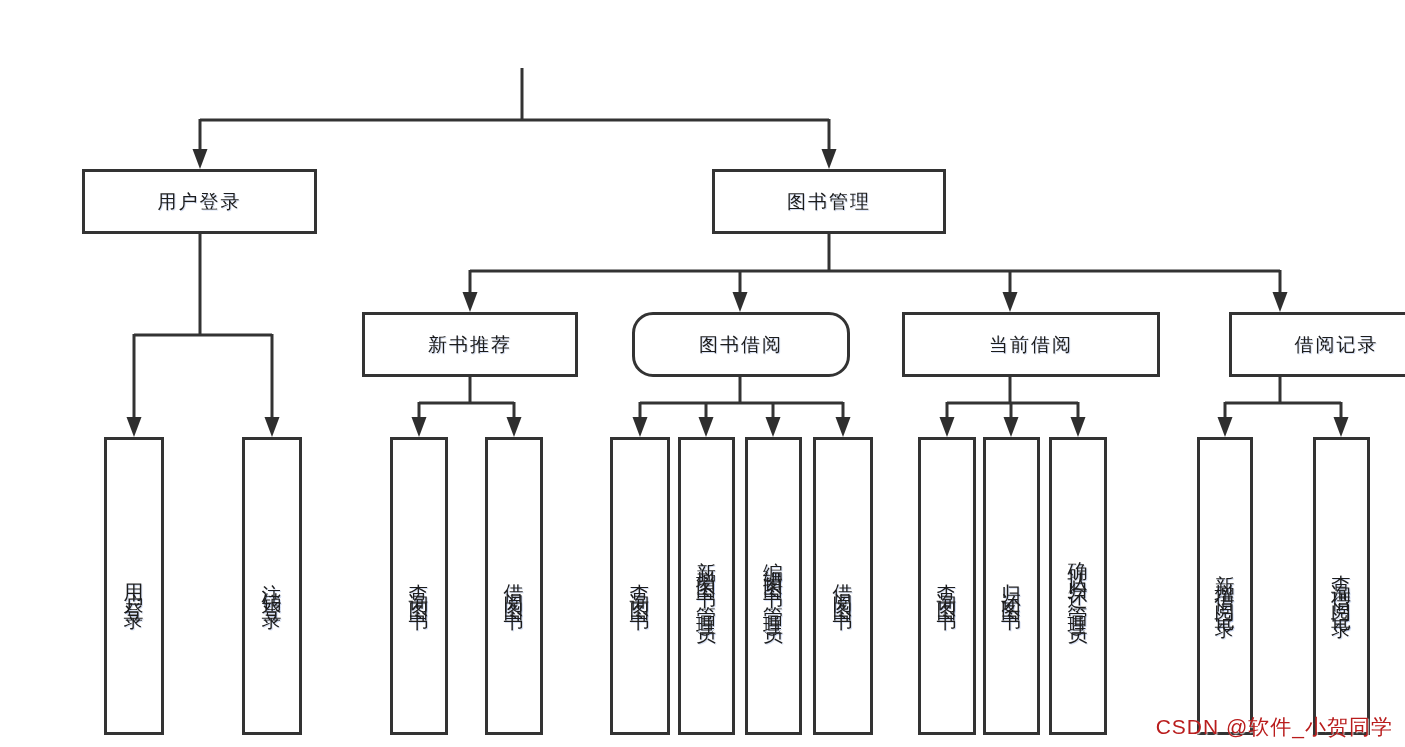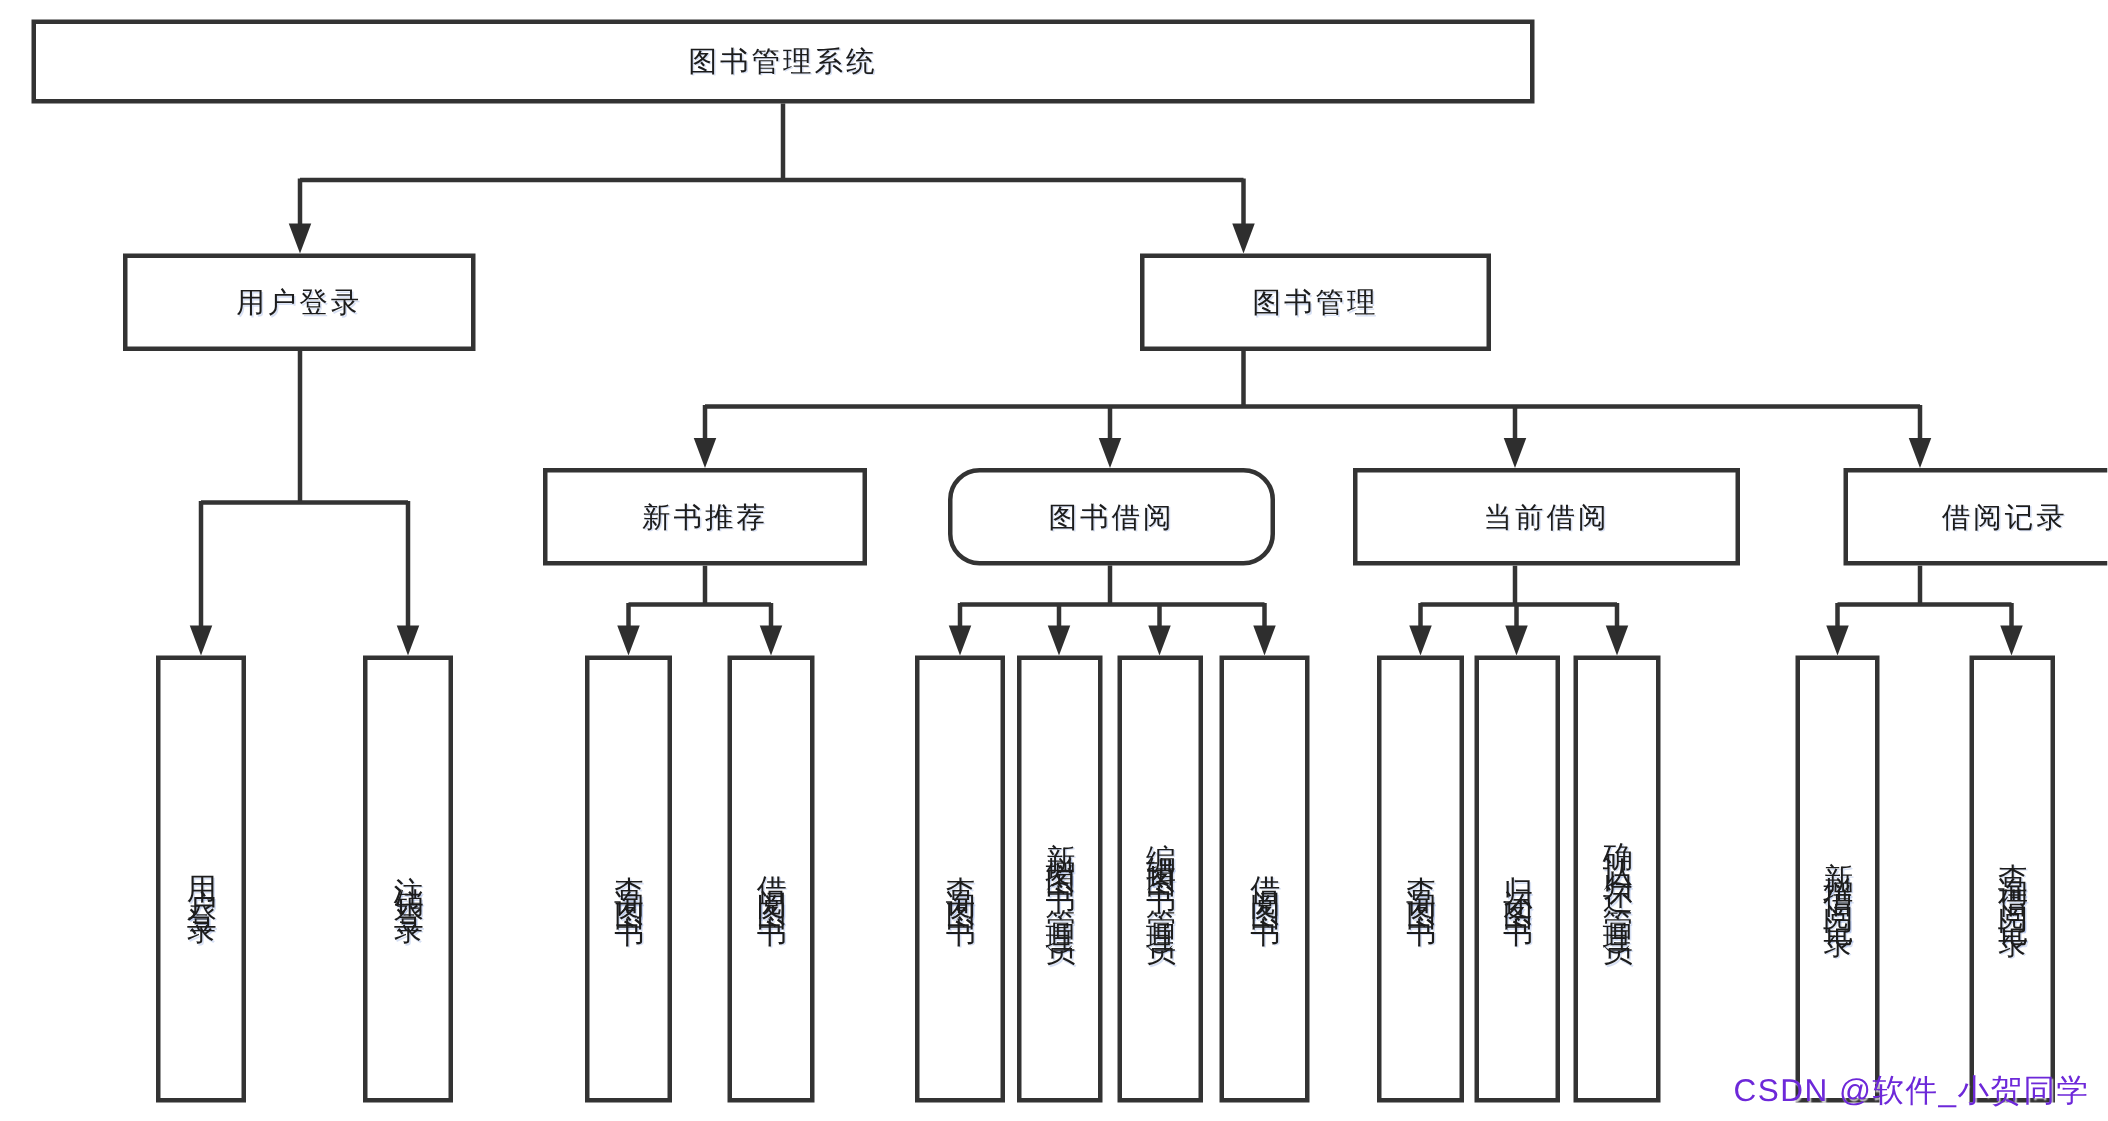--- a/index.html
+++ b/index.html
@@ -25,21 +25,21 @@
   .h{font-size:19px;letter-spacing:2px;white-space:nowrap;}
   .v{
     writing-mode:vertical-rl;
     font-size:20px;
     letter-spacing:9px;
     line-height:1;
   }
   
   #root          {left:21px;  top:13px;  width:1002px; height:56px;}
   #user-login    {left:82px;  top:169px; width:235px;  height:65px;}
-  #book-mgmt     {left:712px; top:169px; width:234px;  height:65px;margin-left:48px;}
+  #book-mgmt     {left:712px; top:169px; width:234px;  height:65px;}
   #new-book-rec  {left:362px; top:312px; width:216px;  height:65px;}
   #book-borrow   {left:632px; top:312px; width:218px;  height:65px;border-radius:21px;}
   #current-borrow{left:902px; top:312px; width:258px;  height:65px;}
   #borrow-record {left:1229px;top:312px; width:215px;  height:65px;}
   
   .leaf{top:437px;height:298px;}
   #lf-ul-login  {left:104px; width:60px;}
   #lf-ul-logout {left:242px; width:60px;}
   #lf-nbr-query {left:390px; width:58px;}
   #lf-nbr-borrow{left:485px; width:58px;}
@@ -49,21 +49,21 @@
   #lf-bb-borrow {left:813px; width:60px;}
   #lf-cb-query  {left:918px; width:58px;}
   #lf-cb-return {left:983px; width:57px;}
   #lf-cb-confirm{left:1049px;width:58px;}
   #lf-br-add    {left:1197px;width:56px;}
   #lf-br-query  {left:1313px;width:57px;}
   #watermark{
     position:absolute;
     right:12px;bottom:6px;
     font-size:21px;
-    color:#6d28d9;
+    color:#b91c1c;
     letter-spacing:1px;
     text-shadow:1px 1px 1px rgba(255,255,255,0.8);
     z-index:5;
     white-space:nowrap;
   }
 </style>
 </head>
 <body>
 
 <div id="canvas">
@@ -127,21 +127,20 @@
       <polygon points="765.5,417 780.5,417 773,437"></polygon>
       <polygon points="835.5,417 850.5,417 843,437"></polygon>
       <polygon points="939.5,417 954.5,417 947,437"></polygon>
       <polygon points="1003.5,417 1018.5,417 1011,437"></polygon>
       <polygon points="1070.5,417 1085.5,417 1078,437"></polygon>
       <polygon points="1217.5,417 1232.5,417 1225,437"></polygon>
       <polygon points="1333.5,417 1348.5,417 1341,437"></polygon>
     </g>
   </svg>
 
-  <div class="box h" id="root">图书管理系统</div>
 
   <div class="box h" id="user-login">用户登录</div>
   <div class="box h" id="book-mgmt">图书管理</div>
 
   <div class="box h" id="new-book-rec">新书推荐</div>
   <div class="box h" id="book-borrow">图书借阅</div>
   <div class="box h" id="current-borrow">当前借阅</div>
   <div class="box h" id="borrow-record">借阅记录</div>
 
   <div class="box v leaf" id="lf-ul-login">用户登录</div>

